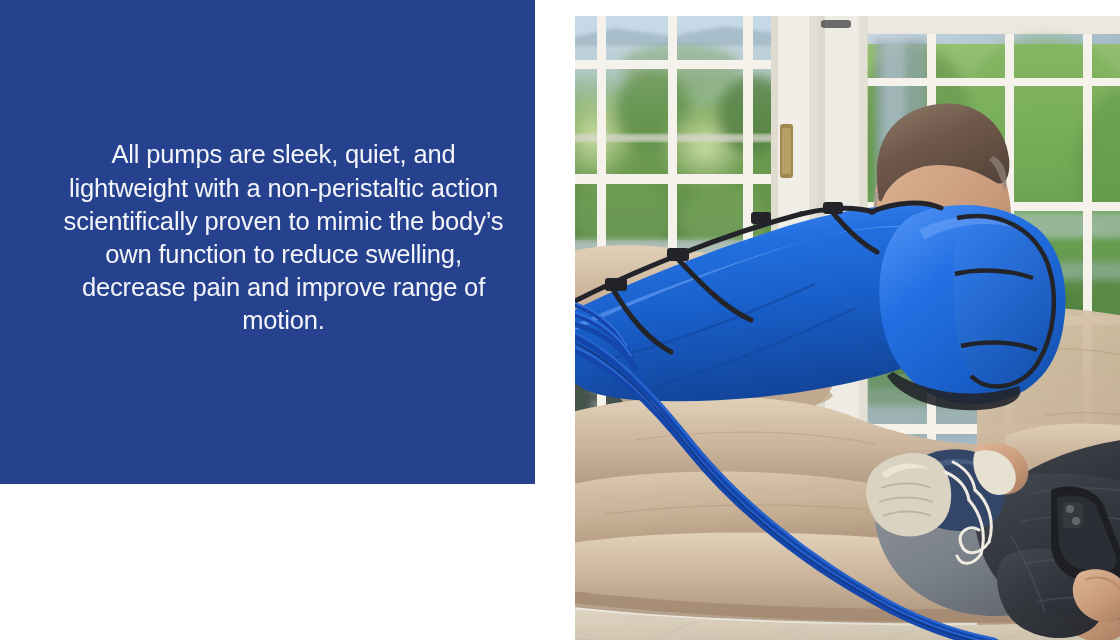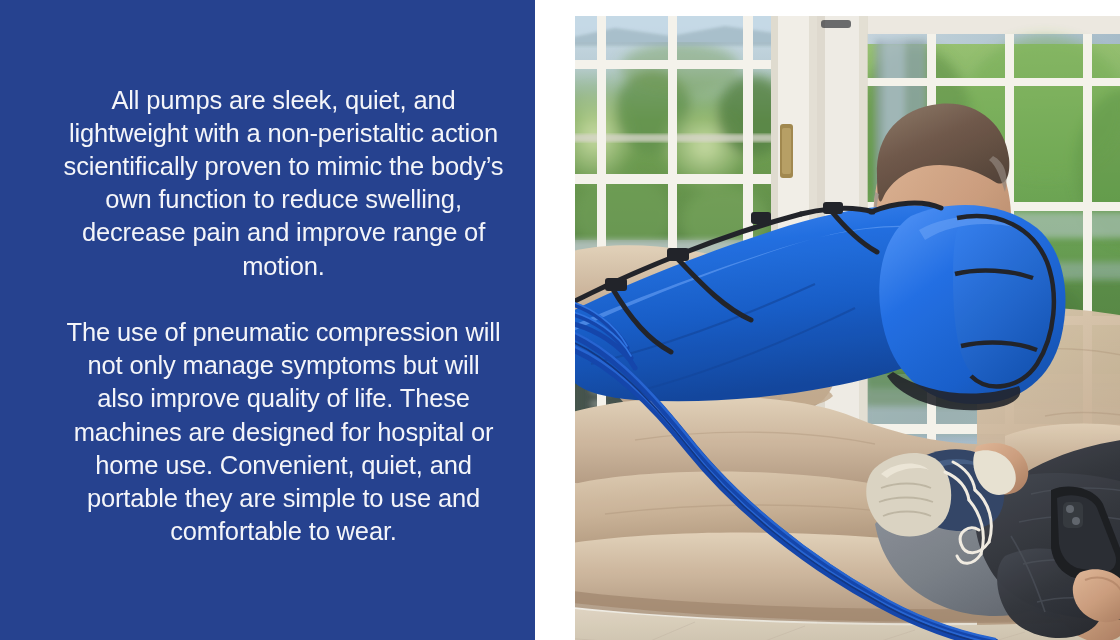--- a/index.html
+++ b/index.html
@@ -18,21 +18,21 @@
     width: 1120px;
     height: 640px;
     overflow: hidden;
     display: flex;
   }
 
   
   #text-panel {
     position: relative;
     width: 535px;
-    height: 640px;
+    height: 484px;
     background: #26428f;
     flex: 0 0 535px;
     box-sizing: border-box;
     display: flex;
     flex-direction: column;
     align-items: center;
     justify-content: center;
     overflow: hidden;
     padding-left: 32px;
   }
@@ -66,21 +66,20 @@
   #photo svg { display: block; width: 585px; height: 640px; }
 </style>
 </head>
 <body>
 
 <div id="slide">
 
   <section id="text-panel">
     <div id="copy-block">
       <p class="paragraph first">All pumps are sleek, quiet, and lightweight with a non-peristaltic action scientifically proven to mimic the body’s own function to reduce swelling, decrease pain and improve range of motion.</p>
-      <p class="paragraph second">The use of pneumatic compression will not only manage symptoms but will also improve quality of life. These machines are designed for hospital or home use. Convenient, quiet, and portable they are simple to use and comfortable to wear.</p>
     </div>
   </section>
 
   <figure id="photo">
     <svg viewBox="0 0 585 640" preserveAspectRatio="none">
       <defs>
 
         <linearGradient id="gOut" x1="0" y1="0" x2="0" y2="1">
           <stop offset="0" stop-color="#c9dce7"></stop>
           <stop offset="0.10" stop-color="#b9cdd6"></stop>

